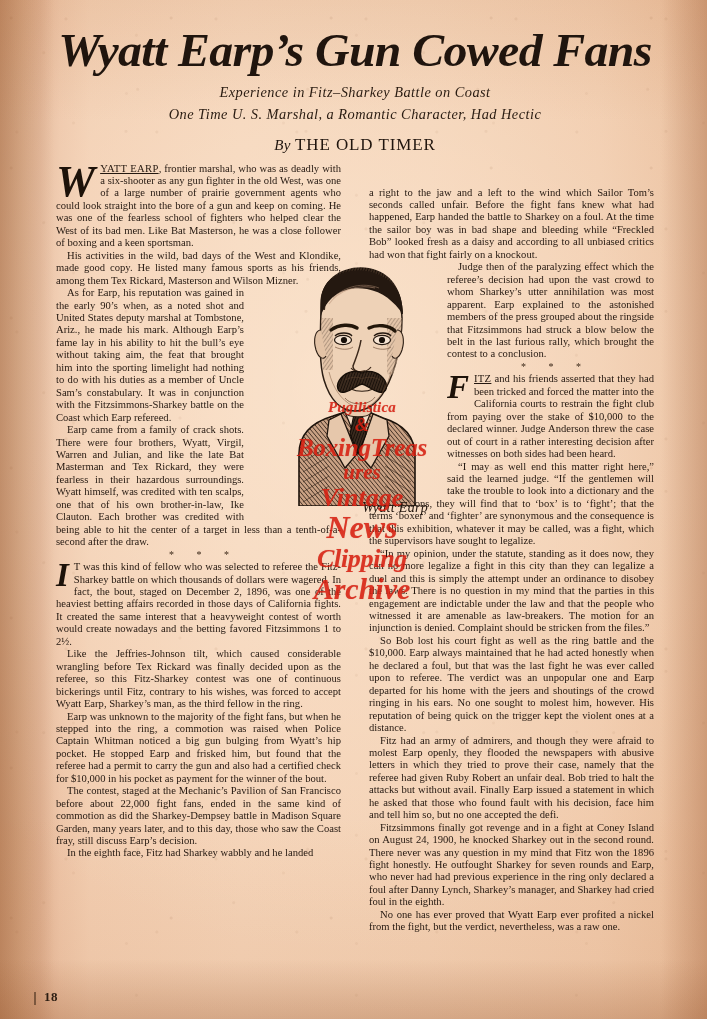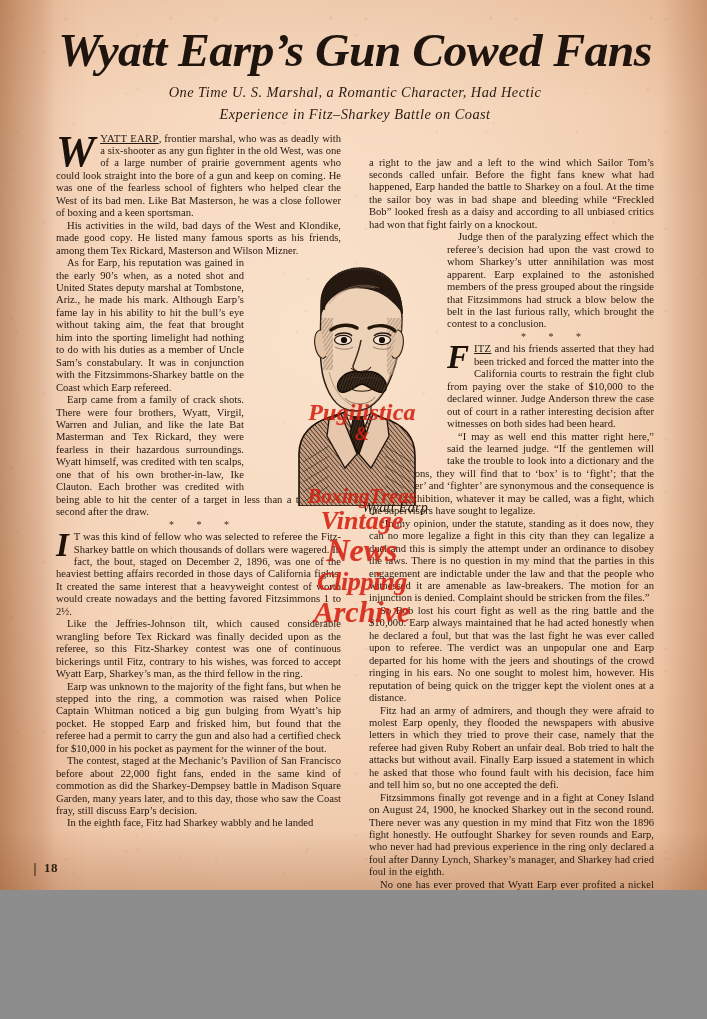--- a/index.html
+++ b/index.html
@@ -9,21 +9,21 @@
     background: #8d8d8d;
   }
   body {
     font-family: "Liberation Serif", "DejaVu Serif", serif;
   }
 
   
   .page {
     position: relative;
     width: 707px;
-    height: 890px;
+    height: 1019px;
     overflow: hidden;
     background:
       radial-gradient(ellipse 120% 90% at 48% 38%, rgba(255,240,222,0.55) 0%, rgba(255,240,222,0.0) 62%),
       linear-gradient(90deg,
         #d6a783 0px,
         #dcae8b 18px,
         #e2b495 40px,
         #edc4a6 60px,
         #f2cdb0 90px,
         #f4d2b6 240px,
@@ -221,23 +221,23 @@
     text-align: center;
     font-family: "Liberation Serif", "DejaVu Serif", serif;
     font-style: italic;
     font-weight: 700;
     color: #d81f10;
     opacity: .88;
     line-height: 1.06;
     pointer-events: none;
     text-shadow: 0 0 1px rgba(150,10,0,.35);
   }
-  .wm1 { font-size: 24px; letter-spacing: .2px; }
+  .wm1 { font-size: 15px; letter-spacing: .2px; }
   .wm2 { font-size: 18px; }
-  .wm3 { font-size: 21px; letter-spacing: -.2px; margin-top: 40px; }
+  .wm3 { font-size: 25px; letter-spacing: -.2px; }
   .wm4 { font-size: 21px; }
   .wm5 { font-size: 26px; }
   .wm6 { font-size: 32px; }
   .wm7 { font-size: 26px; letter-spacing: -.3px; }
   .wm8 { font-size: 30px; }
 
   
   .folio {
     position: absolute;
     left: 44px;
@@ -264,22 +264,26 @@
   <div class="paper-shade"></div>
   <div class="paper-grain"></div>
   <div class="edge-left"></div>
   <div class="edge-right"></div>
   <div class="edge-bottom"></div>
 
   <div class="content">
 
     <h1 class="headline">Wyatt Earp’s Gun Cowed Fans</h1>
     <div class="deck">
+      <div>Experience in Fitz–Sharkey Battle on Coast</div>
       <div>One Time U. S. Marshal, a Romantic Character, Had Hectic</div>
-      <div>Experience in Fitz–Sharkey Battle on Coast</div>
+    </div>
+    <div class="byline">
+      <span class="by">By</span>
+      <span class="who">THE OLD TIMER</span>
     </div>
 
     <div class="cols">
 
       <div class="col col-left">
 
         <p class="dropcap-para noindent"><span class="dropcap">W</span><span class="lead">YATT EARP</span><span>, frontier marshal, who was as deadly with a six-shooter as any gun fighter in the old West, was one of a large number of prairie government agents who could look straight into the bore of a gun and keep on coming. He was one of the fearless school of fighters who helped clear the West of its bad men. Like Bat Masterson, he was a close follower of boxing and a keen sportsman.</span></p>
 
         <p>His activities in the wild, bad days of the West and Klondike, made good copy. He listed many famous sports as his friends, among them Tex Rickard, Masterson and Wilson Mizner.</p>
 
@@ -424,20 +428,21 @@
       </g>
     </svg>
   </div>
 
   <div class="portrait-caption">Wyatt Earp</div>
 
   <div class="watermark">
     <div class="wm1">Pugilistica</div>
     <div class="wm2">&amp;</div>
     <div class="wm3">BoxingTreas</div>
+    <div class="wm4">ures</div>
     <div class="wm5">Vintage</div>
     <div class="wm6">News</div>
     <div class="wm7">Clipping</div>
     <div class="wm8">Archive</div>
   </div>
 
   <div class="folio-rule"></div>
   <div class="folio">18</div>
 
 </div>

